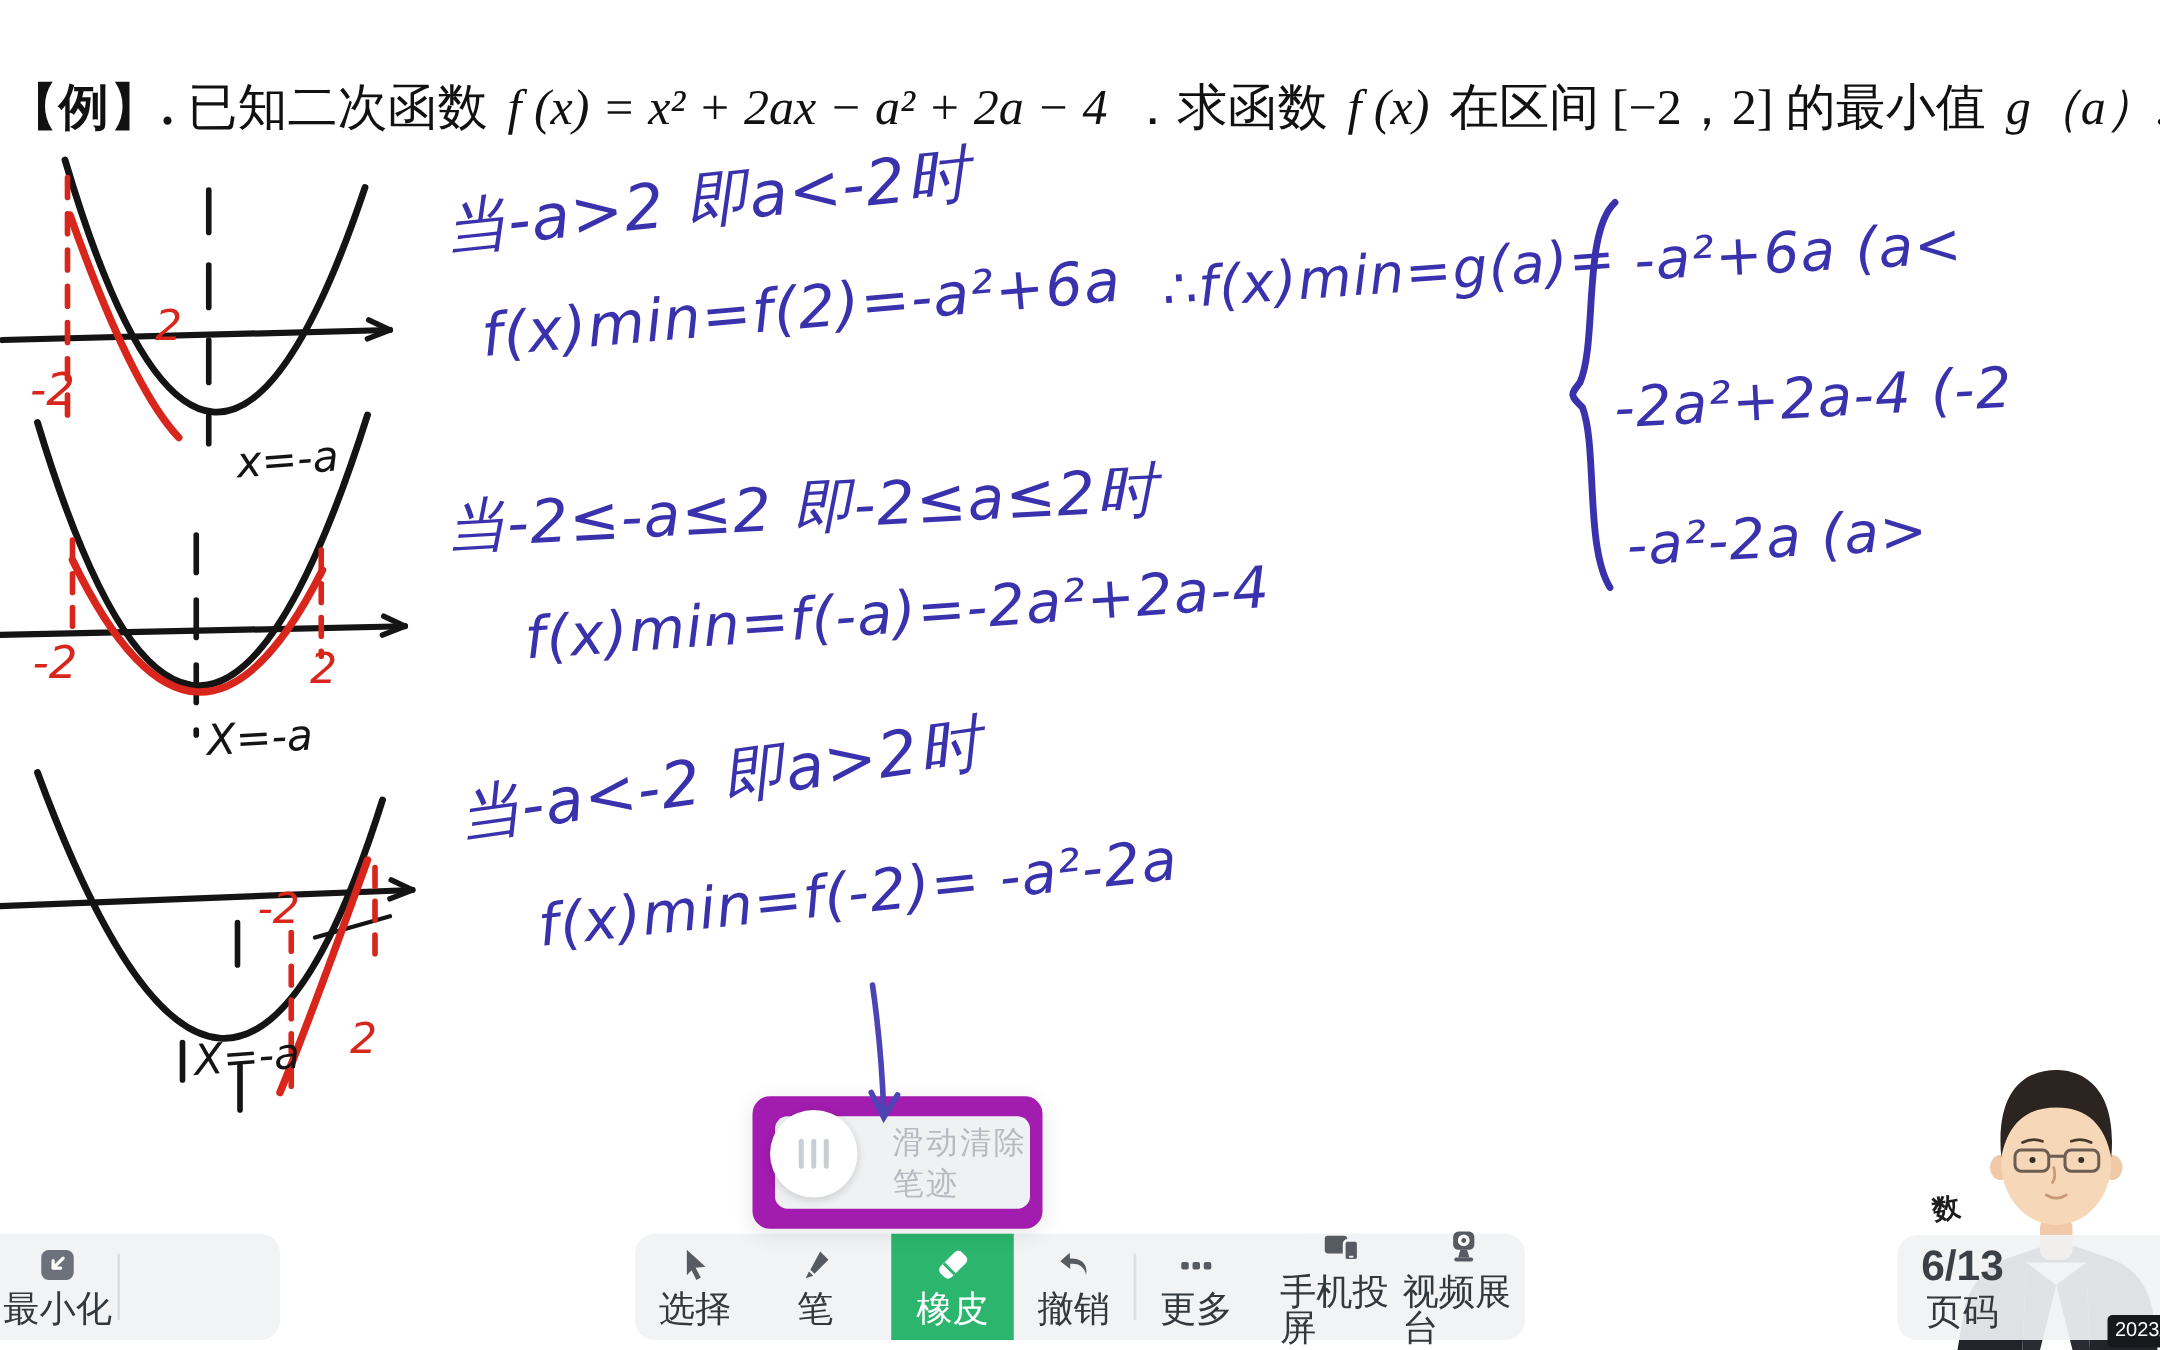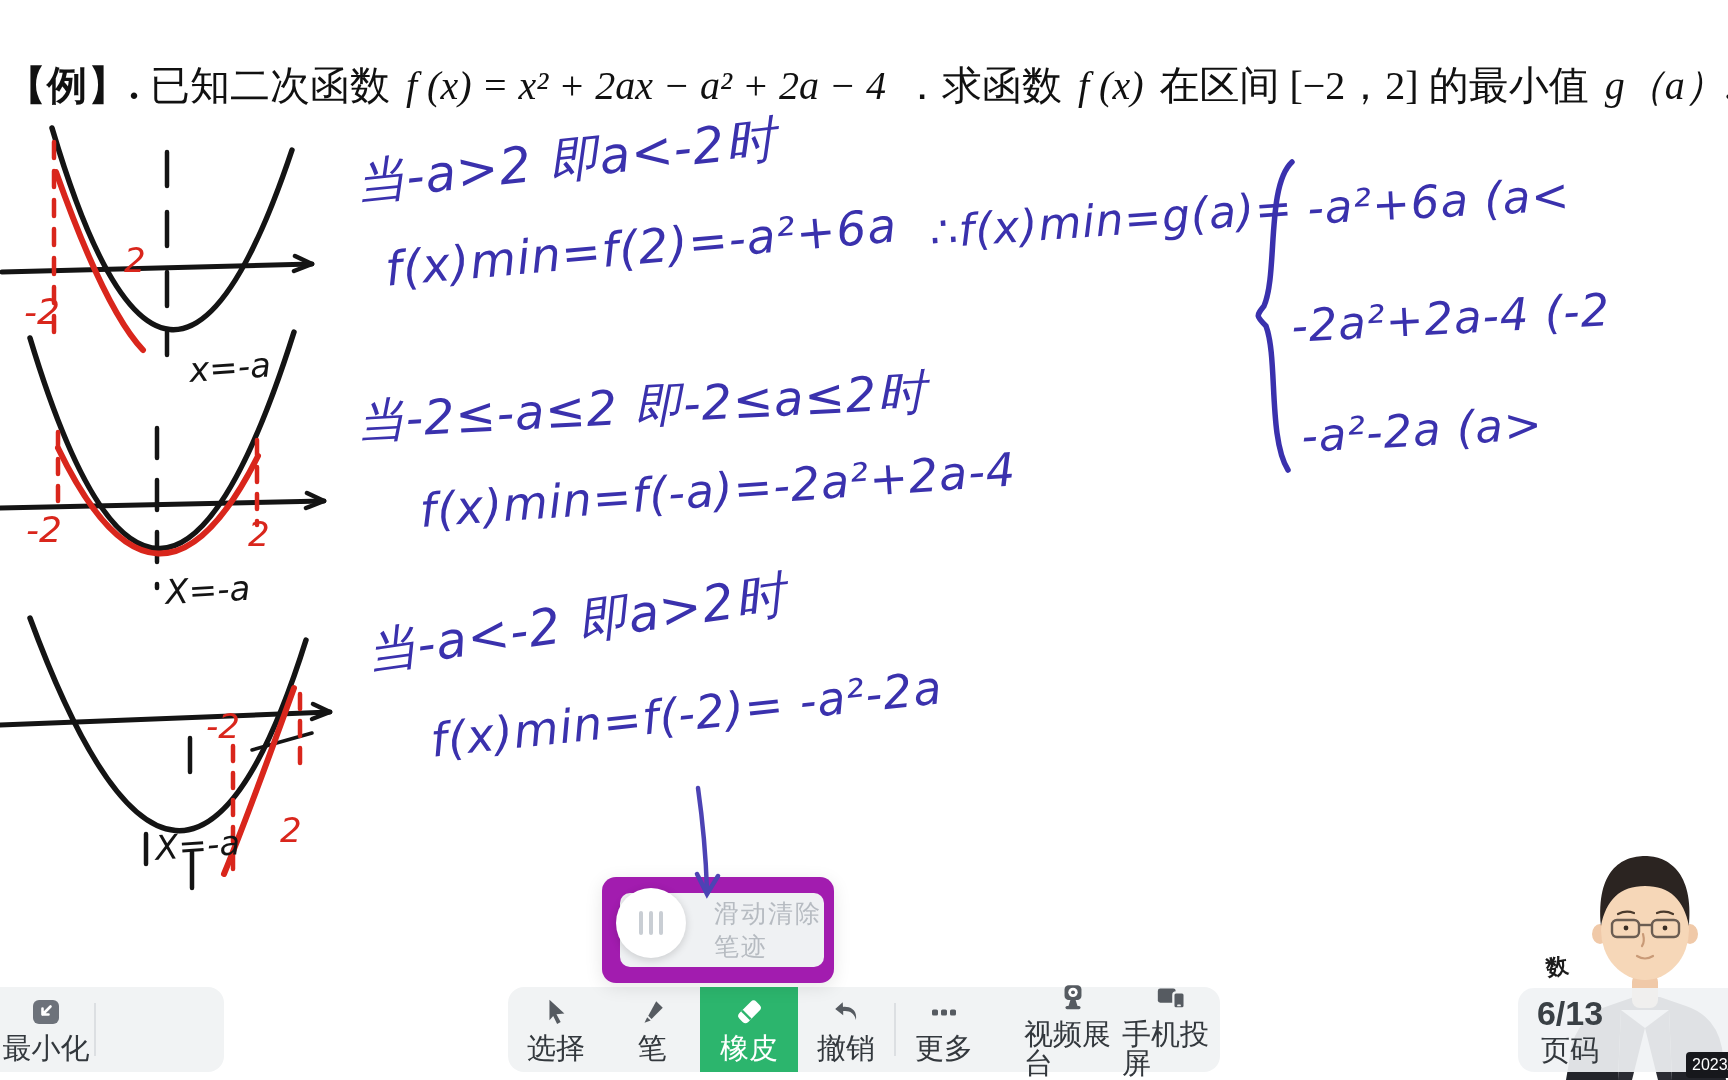--- a/index.html
+++ b/index.html
@@ -21,21 +21,21 @@
   .slider-knob{position:absolute;left:14px;top:11px;width:70px;height:70px;border-radius:50%;background:#fff;
                box-shadow:0 2px 8px rgba(0,0,0,.16);display:flex;align-items:center;justify-content:center;gap:6px;}
   .knob-bar{width:4px;height:24px;border-radius:2px;background:#c9ced4;}
   .slider-label{position:absolute;left:112px;top:0;bottom:0;display:flex;align-items:center;
                 color:#b6bbc1;font-size:25px;letter-spacing:2px;}
   
   .tb-card{position:absolute;top:987px;height:85px;background:#f1f3f4;border-radius:16px;
            display:flex;align-items:stretch;z-index:15;}
   .tb-item{width:96px;display:flex;flex-direction:column;align-items:center;justify-content:center;gap:6px;cursor:pointer;}
   .tb-item .lbl{font-size:29px;color:#33383d;line-height:1;}
-  .tb-item.active{background:#2cb56d;}
+  .tb-item.active{background:#2cb56d;margin-left:13px;}
   .tb-item.active .lbl{color:#fff;}
   .tb-div{width:2px;background:#dcdfe2;margin:16px 0;}
   .icon{height:32px;display:flex;align-items:center;justify-content:center;}
   
   .pager{position:absolute;left:1518px;top:988px;width:230px;height:84px;border-radius:16px;
          background:rgba(240,242,244,.92);display:flex;z-index:40;}
   .pager .tb-item{width:104px;}
   .page-num{font-size:34px;font-weight:bold;color:#3a4045;font-family:"Liberation Sans",sans-serif;line-height:1;}
   
   .badge{position:absolute;left:1686px;top:1052px;width:42px;height:26px;background:#17181c;color:#fff;
@@ -195,38 +195,38 @@
           </svg>
       </span>
       <span class="lbl">更多</span>
     </div>
   </div>
 
   <div class="tb-card" style="left:1024px;width:196px;">
     <div class="tb-item" style="width:98px;">
       <span class="icon">
         <svg width="32" height="32" viewBox="0 0 34 34">
+            <rect x="3" y="7" width="19" height="15" rx="2.6" fill="#565b61"></rect>
+          <rect x="19.5" y="11" width="12" height="17" rx="2.8" fill="#565b61" stroke="#f1f3f4" stroke-width="2.4"></rect>
+          <rect x="23.5" y="24" width="4" height="1.8" rx="0.9" fill="#f1f3f4"></rect>
+          </svg>
+      </span>
+      <span class="lbl">手机投屏</span>
+    </div>
+    <div class="tb-item" style="width:98px;">
+      <span class="icon">
+        <svg width="32" height="32" viewBox="0 0 34 34">
             <rect x="8" y="3.5" width="18" height="15.5" rx="4.5" fill="#565b61"></rect>
           <circle cx="17" cy="11" r="5" fill="#fff"></circle>
             <circle cx="17" cy="11" r="2.1" fill="#565b61"></circle>
           <path d="M14.2 19 L12.2 25.5 H21.8 L19.8 19 Z" fill="#565b61"></path>
           <rect x="9" y="25.5" width="16" height="3.4" rx="1.7" fill="#565b61"></rect>
           </svg>
       </span>
       <span class="lbl">视频展台</span>
-    </div>
-    <div class="tb-item" style="width:98px;">
-      <span class="icon">
-        <svg width="32" height="32" viewBox="0 0 34 34">
-            <rect x="3" y="7" width="19" height="15" rx="2.6" fill="#565b61"></rect>
-          <rect x="19.5" y="11" width="12" height="17" rx="2.8" fill="#565b61" stroke="#f1f3f4" stroke-width="2.4"></rect>
-          <rect x="23.5" y="24" width="4" height="1.8" rx="0.9" fill="#f1f3f4"></rect>
-          </svg>
-      </span>
-      <span class="lbl">手机投屏</span>
     </div>
   </div>
 
   <svg style="position:absolute;right:0;bottom:0;z-index:30" width="168" height="258" viewBox="0 0 168 258">
     <path d="M6 258 L12 222 Q22 192 48 184 L74 175 H100 L126 184 Q156 194 162 226 L166 258 Z" fill="#23242a"></path>
     <path d="M58 258 L61 188 H109 L112 258 Z" fill="#fff"></path>
     <path d="M61 188 L85 206 L72 258 H58 Z" fill="#2b2c33"></path>
     <path d="M109 188 L85 206 L98 258 H112 Z" fill="#2b2c33"></path>
     <rect x="72" y="152" width="26" height="34" rx="8" fill="#f0c9a8"></rect>
     <ellipse cx="40" cy="112" rx="8" ry="10" fill="#f0c9a8"></ellipse>

